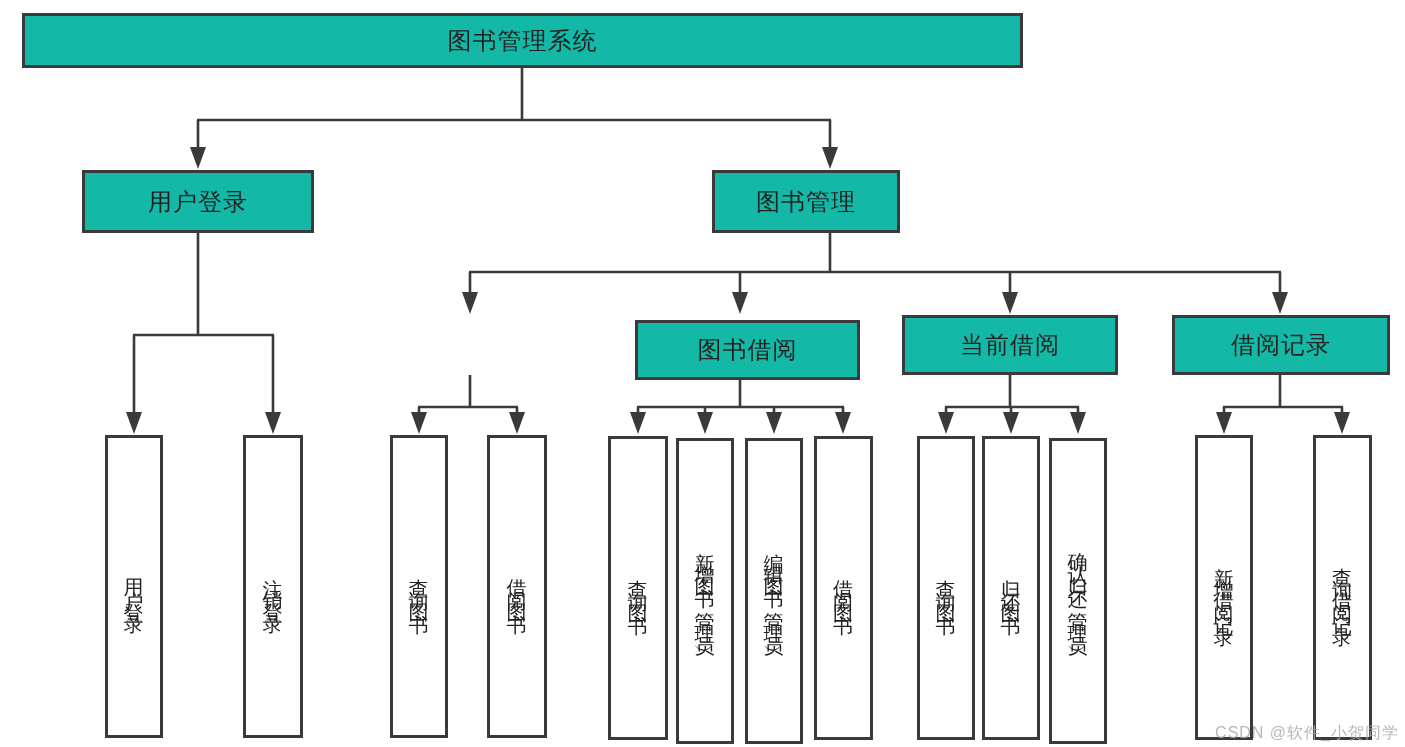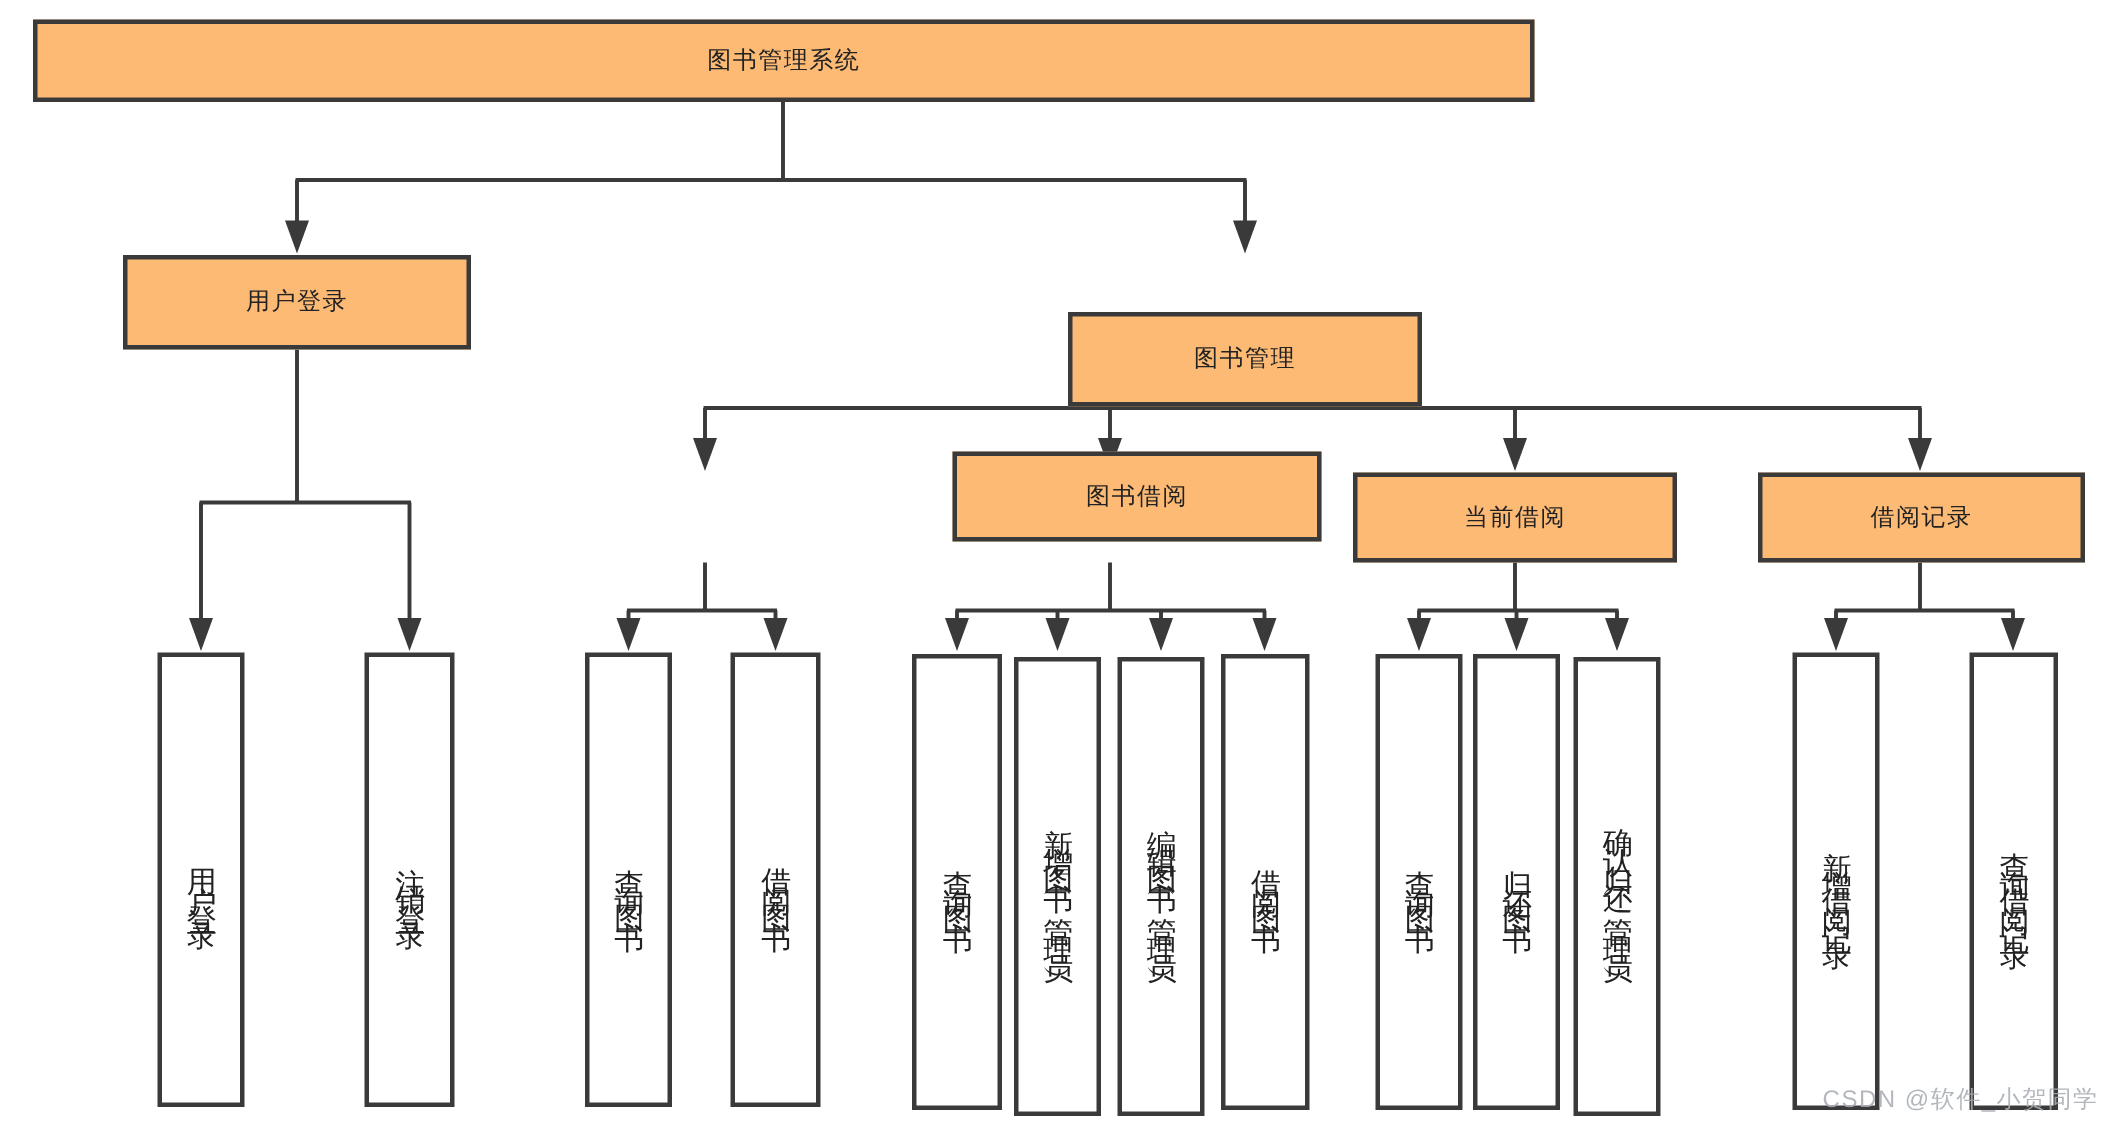--- a/index.html
+++ b/index.html
@@ -13,24 +13,24 @@
     position:relative;
     width:1405px;height:747px;
     background:var(--background,#fff);
     font-family:"Liberation Sans",sans-serif;
     color:var(--text,#222);
     overflow:hidden;
   }
   .node{
     position:absolute;
     box-sizing:border-box;
-    background:#fdba74;
+    background:#14b8a6;
     border:3px solid var(--line,#3a3a3a);
     display:flex;align-items:center;justify-content:center;
-    font-size:16px;
+    font-size:24px;
     letter-spacing:1px;
     white-space:nowrap;
     z-index:2;
   }
   .leaf{
     position:absolute;
     box-sizing:border-box;
     background:#fff;
     border:3px solid var(--line,#3a3a3a);
     display:flex;align-items:center;justify-content:center;
@@ -93,23 +93,23 @@
     <polygon points="938,412 954,412 946,434"></polygon>
     <polygon points="1003,412 1019,412 1011,434"></polygon>
     <polygon points="1070,412 1086,412 1078,434"></polygon>
     <polygon points="1216,412 1232,412 1224,434"></polygon>
     <polygon points="1334,412 1350,412 1342,434"></polygon>
   </svg>
 
   <div class="node" style="left:22px;top:13px;width:1001px;height:55px;">图书管理系统</div>
 
   <div class="node" style="left:82px;top:170px;width:232px;height:63px;">用户登录</div>
-  <div class="node" style="left:712px;top:170px;width:236px;height:63px;margin-top:38px;">图书管理</div>
+  <div class="node" style="left:712px;top:170px;width:188px;height:63px;">图书管理</div>
 
-  <div class="node" style="left:635px;top:301px;width:246px;height:60px;">图书借阅</div>
+  <div class="node" style="left:635px;top:320px;width:225px;height:60px;">图书借阅</div>
   <div class="node" style="left:902px;top:315px;width:216px;height:60px;">当前借阅</div>
   <div class="node" style="left:1172px;top:315px;width:218px;height:60px;">借阅记录</div>
 
   <div class="leaf" style="left:105px;top:435px;width:58px;height:303px;">
     <span class="vtext">用户登录</span>
   </div>
   <div class="leaf" style="left:243px;top:435px;width:60px;height:303px;">
     <span class="vtext">注销登录</span>
   </div>
 

